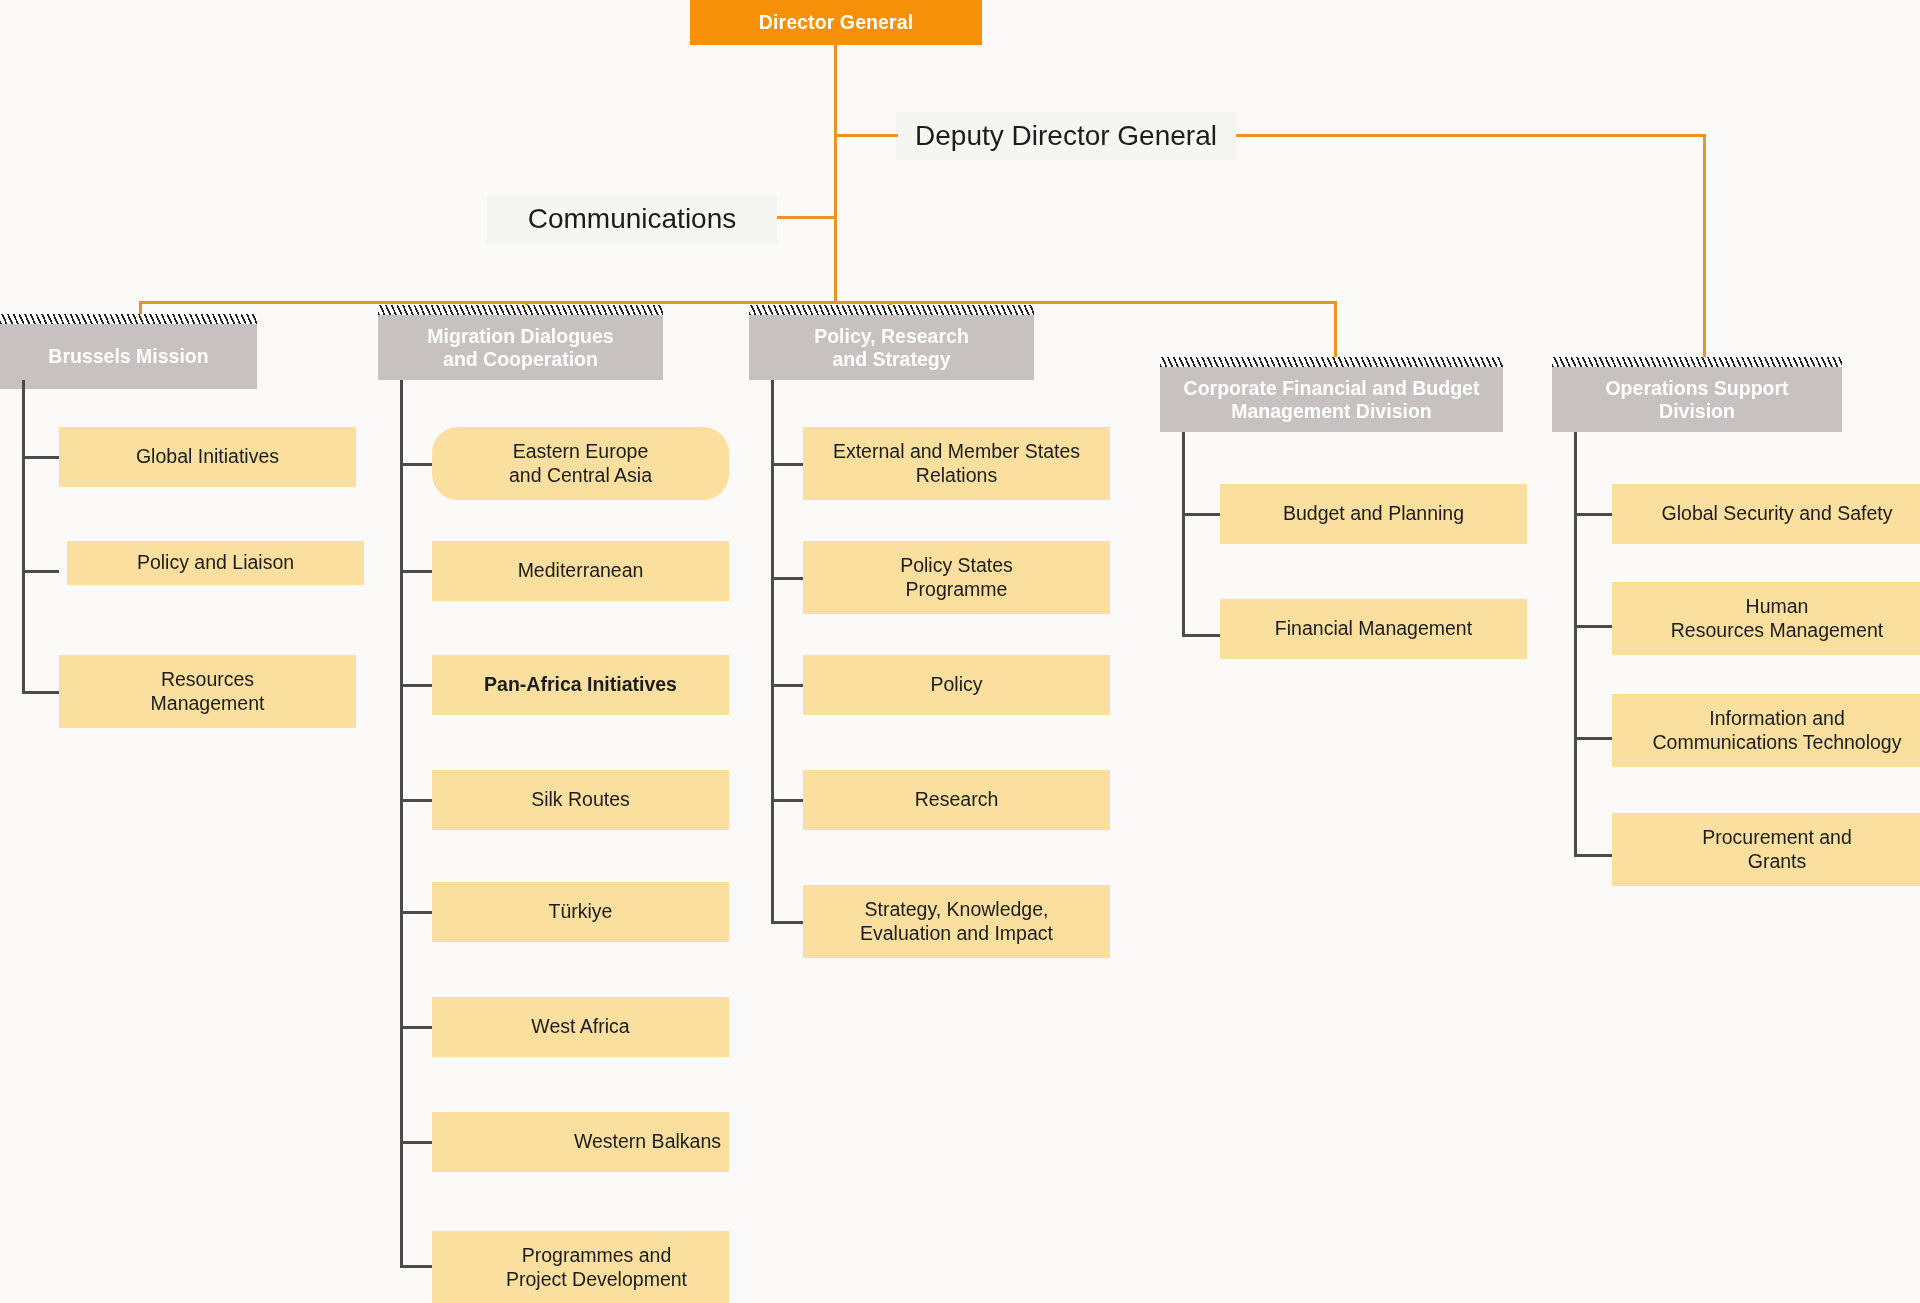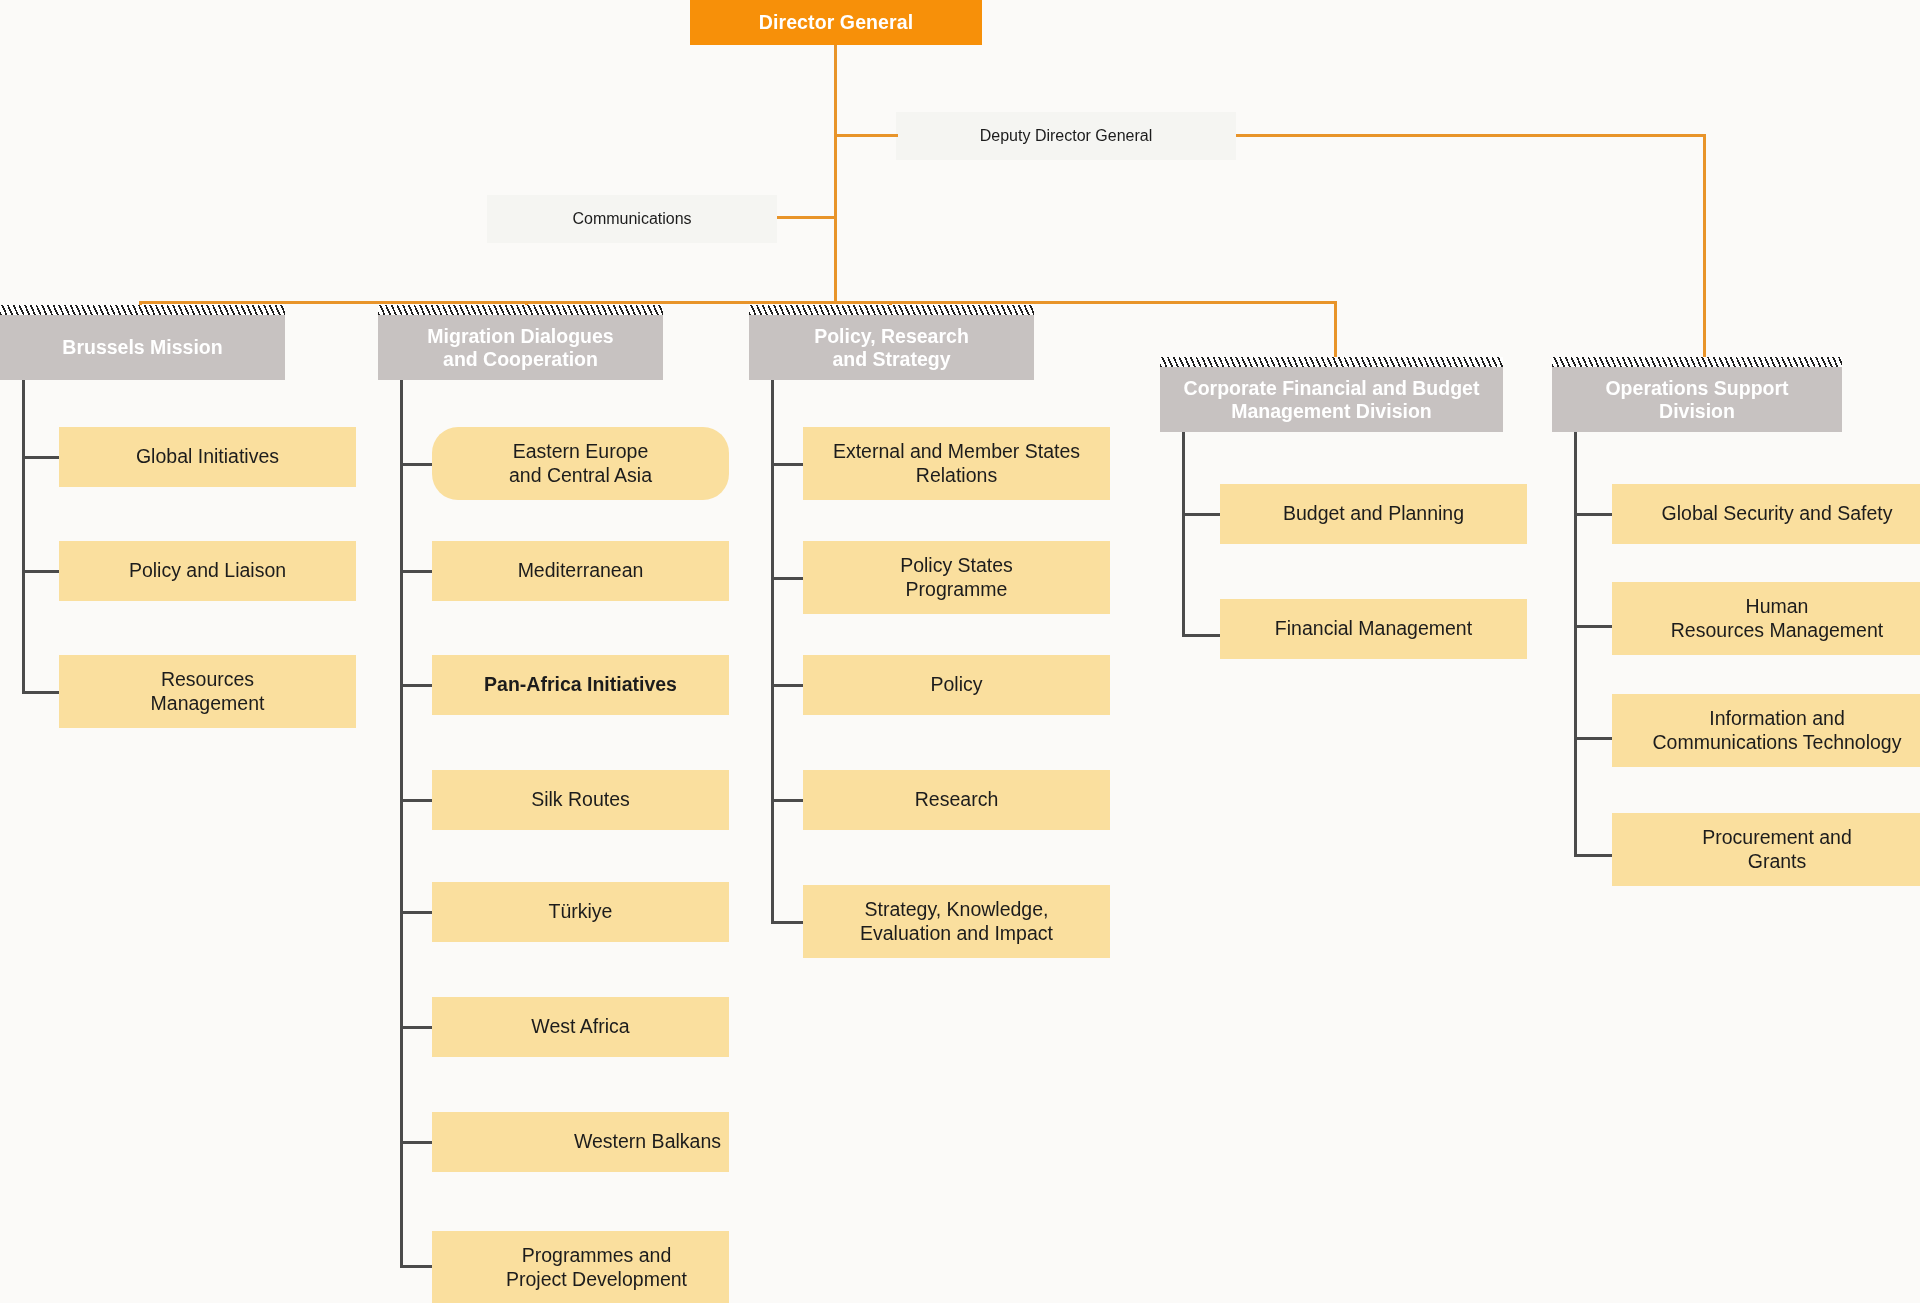--- a/index.html
+++ b/index.html
@@ -21,21 +21,21 @@
     background:#f79009;
     color:#ffffff;
     font-weight:bold;
     font-size:19.5px;
     letter-spacing:.1px;
   }
   
   .node-staff {
     background:#f5f5f2;
     color:#1c1c1c;
-    font-size:16px;
+    font-size:28px;
   }
   
   .node-div {
     background:#c7c2c1;
     color:#ffffff;
     font-weight:bold;
     font-size:19.5px;
     line-height:1.18;
   }
   .node-div .hatch {
@@ -91,33 +91,33 @@
 
   <div class="wire wire-h" style="left:139px; top:301px; width:1198px; height:3px;"></div>
 
   <div class="wire wire-v" style="left:139px; top:301px; width:3px; height:1px;"></div>
   <div class="wire wire-v" style="left:139px; top:301px; width:3px; height:14px;"></div>
   <div class="wire wire-v" style="left:525px; top:301px; width:3px; height:14px;"></div>
   <div class="wire wire-v" style="left:889px; top:301px; width:3px; height:14px;"></div>
 
   <div class="wire wire-v" style="left:1334px; top:301px; width:3px; height:66px;"></div>
 
-  <div class="node node-div" style="left:0px; top:315px; width:285px; height:65px;">
+  <div class="node node-div" style="left:0px; top:324px; width:257px; height:65px;">
     <div class="hatch"></div>
     <span class="node-label">Brussels Mission</span>
   </div>
 
   <div class="twig twig-v" style="left:22px; top:380px; width:2.5px; height:313px;"></div>
 
   <div class="node node-leaf" style="left:59px; top:427px; width:297px; height:60px;">
     <span class="node-label">Global Initiatives</span>
   </div>
   <div class="twig twig-h" style="left:22px; top:456px; width:37px; height:2.5px;"></div>
 
-  <div class="node node-leaf" style="left:59px; top:541px; width:297px; height:60px;">
+  <div class="node node-leaf" style="left:67px; top:541px; width:297px; height:44px;">
     <span class="node-label">Policy and Liaison</span>
   </div>
   <div class="twig twig-h" style="left:22px; top:570px; width:37px; height:2.5px;"></div>
 
   <div class="node node-leaf" style="left:59px; top:655px; width:297px; height:73px;">
     <span class="node-label">Resources
 Management</span>
   </div>
   <div class="twig twig-h" style="left:22px; top:691px; width:37px; height:2.5px;"></div>
 

